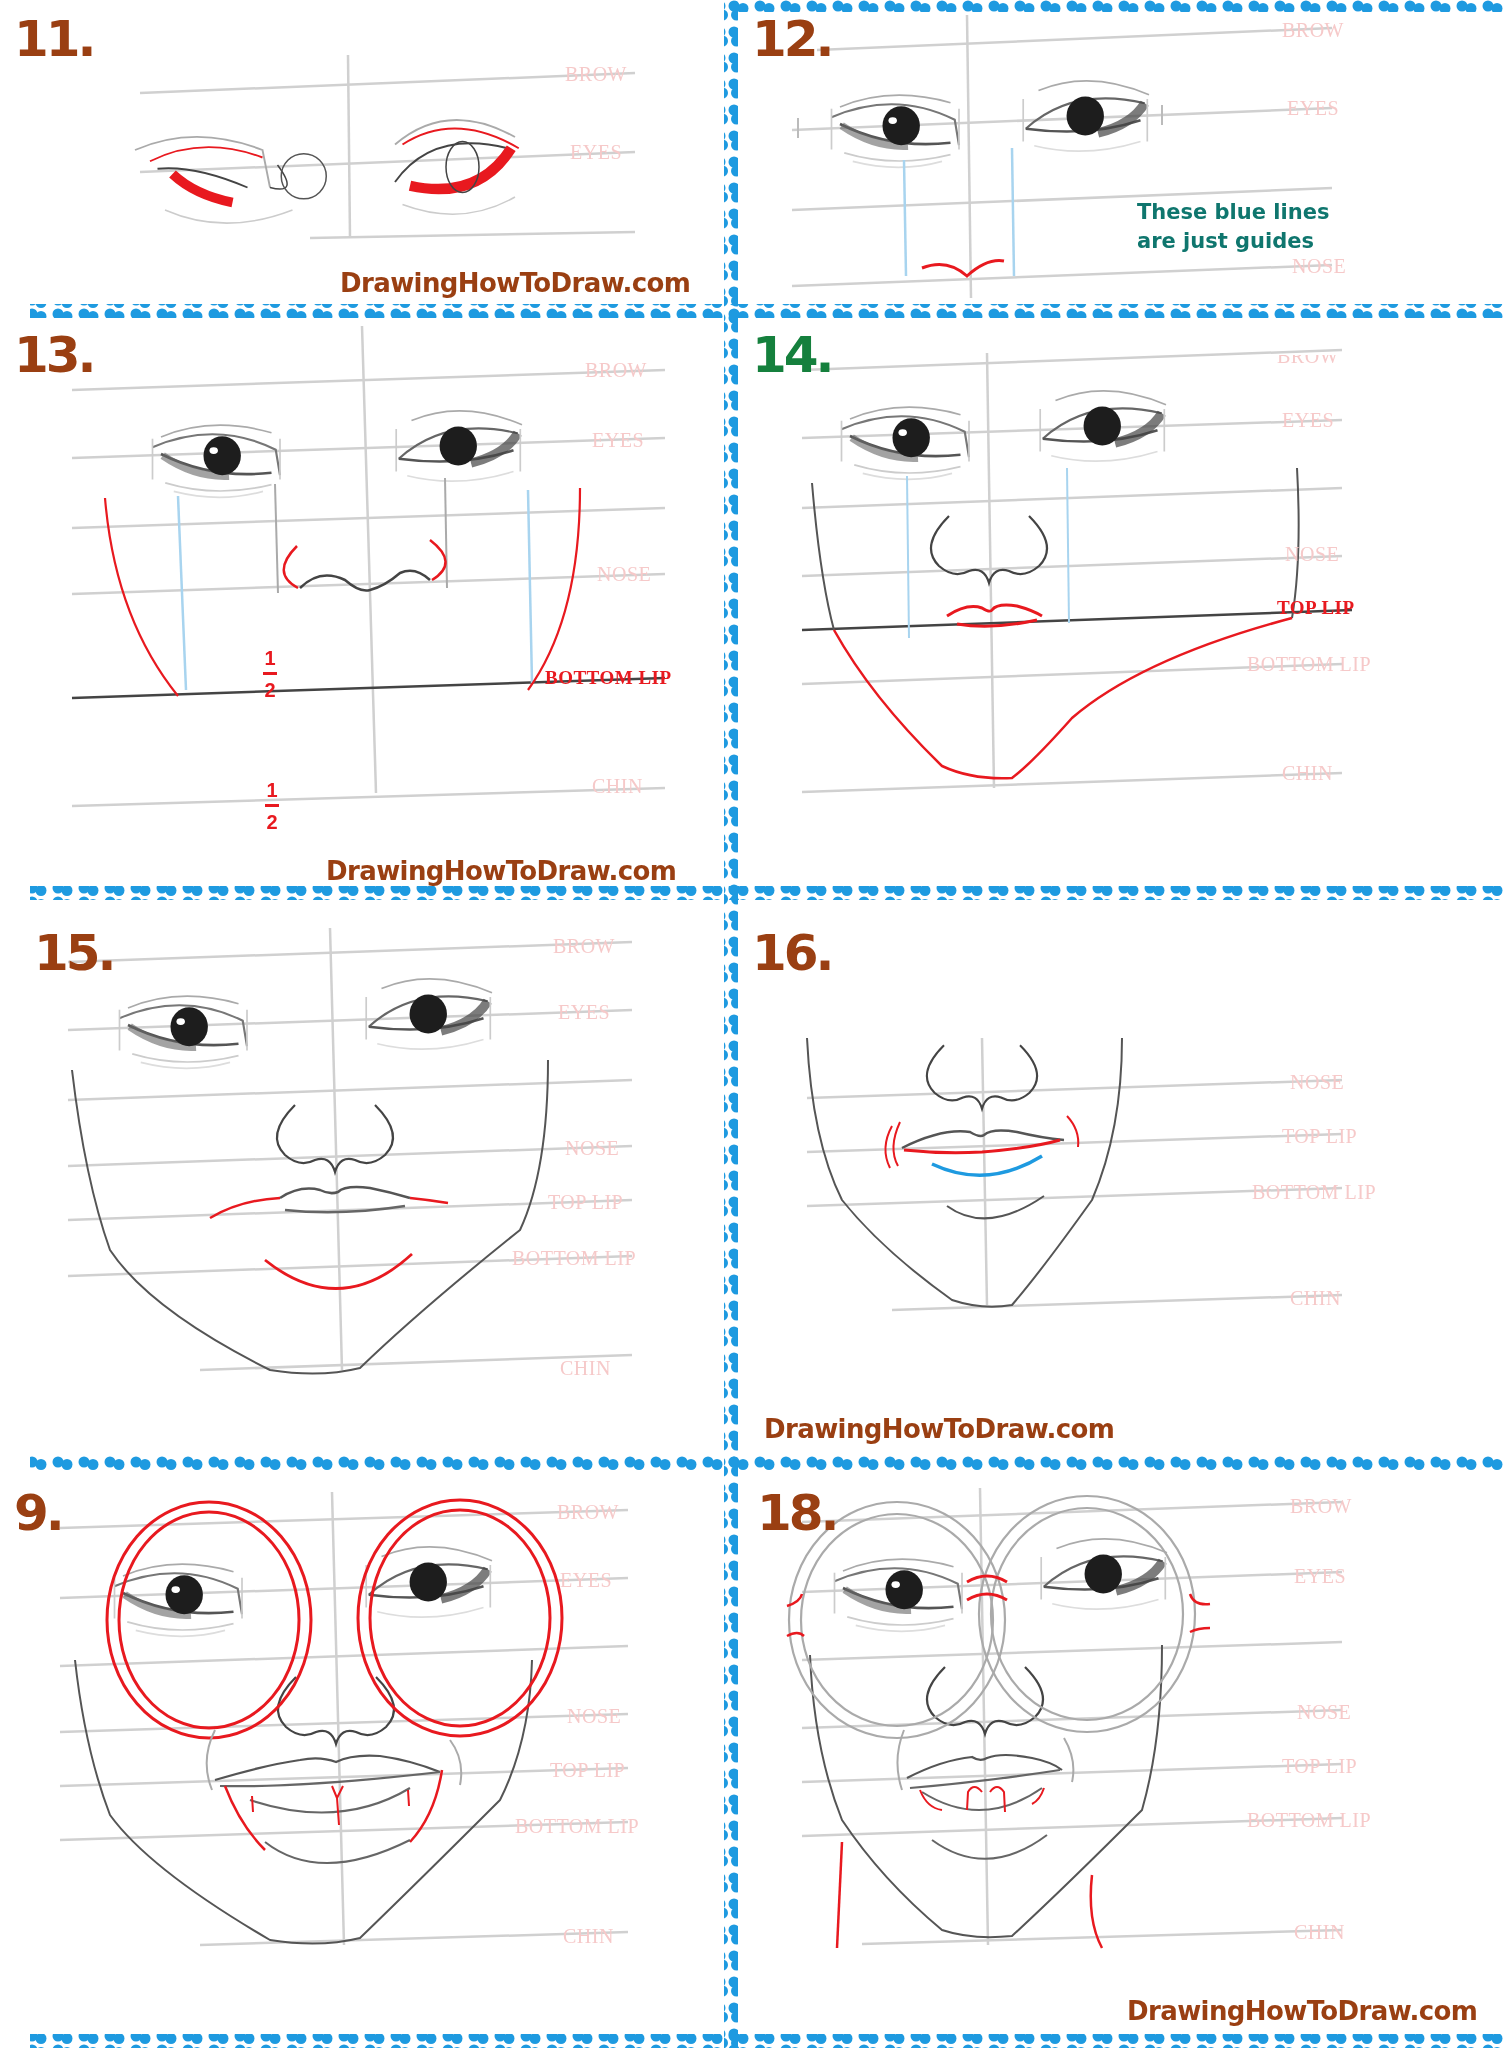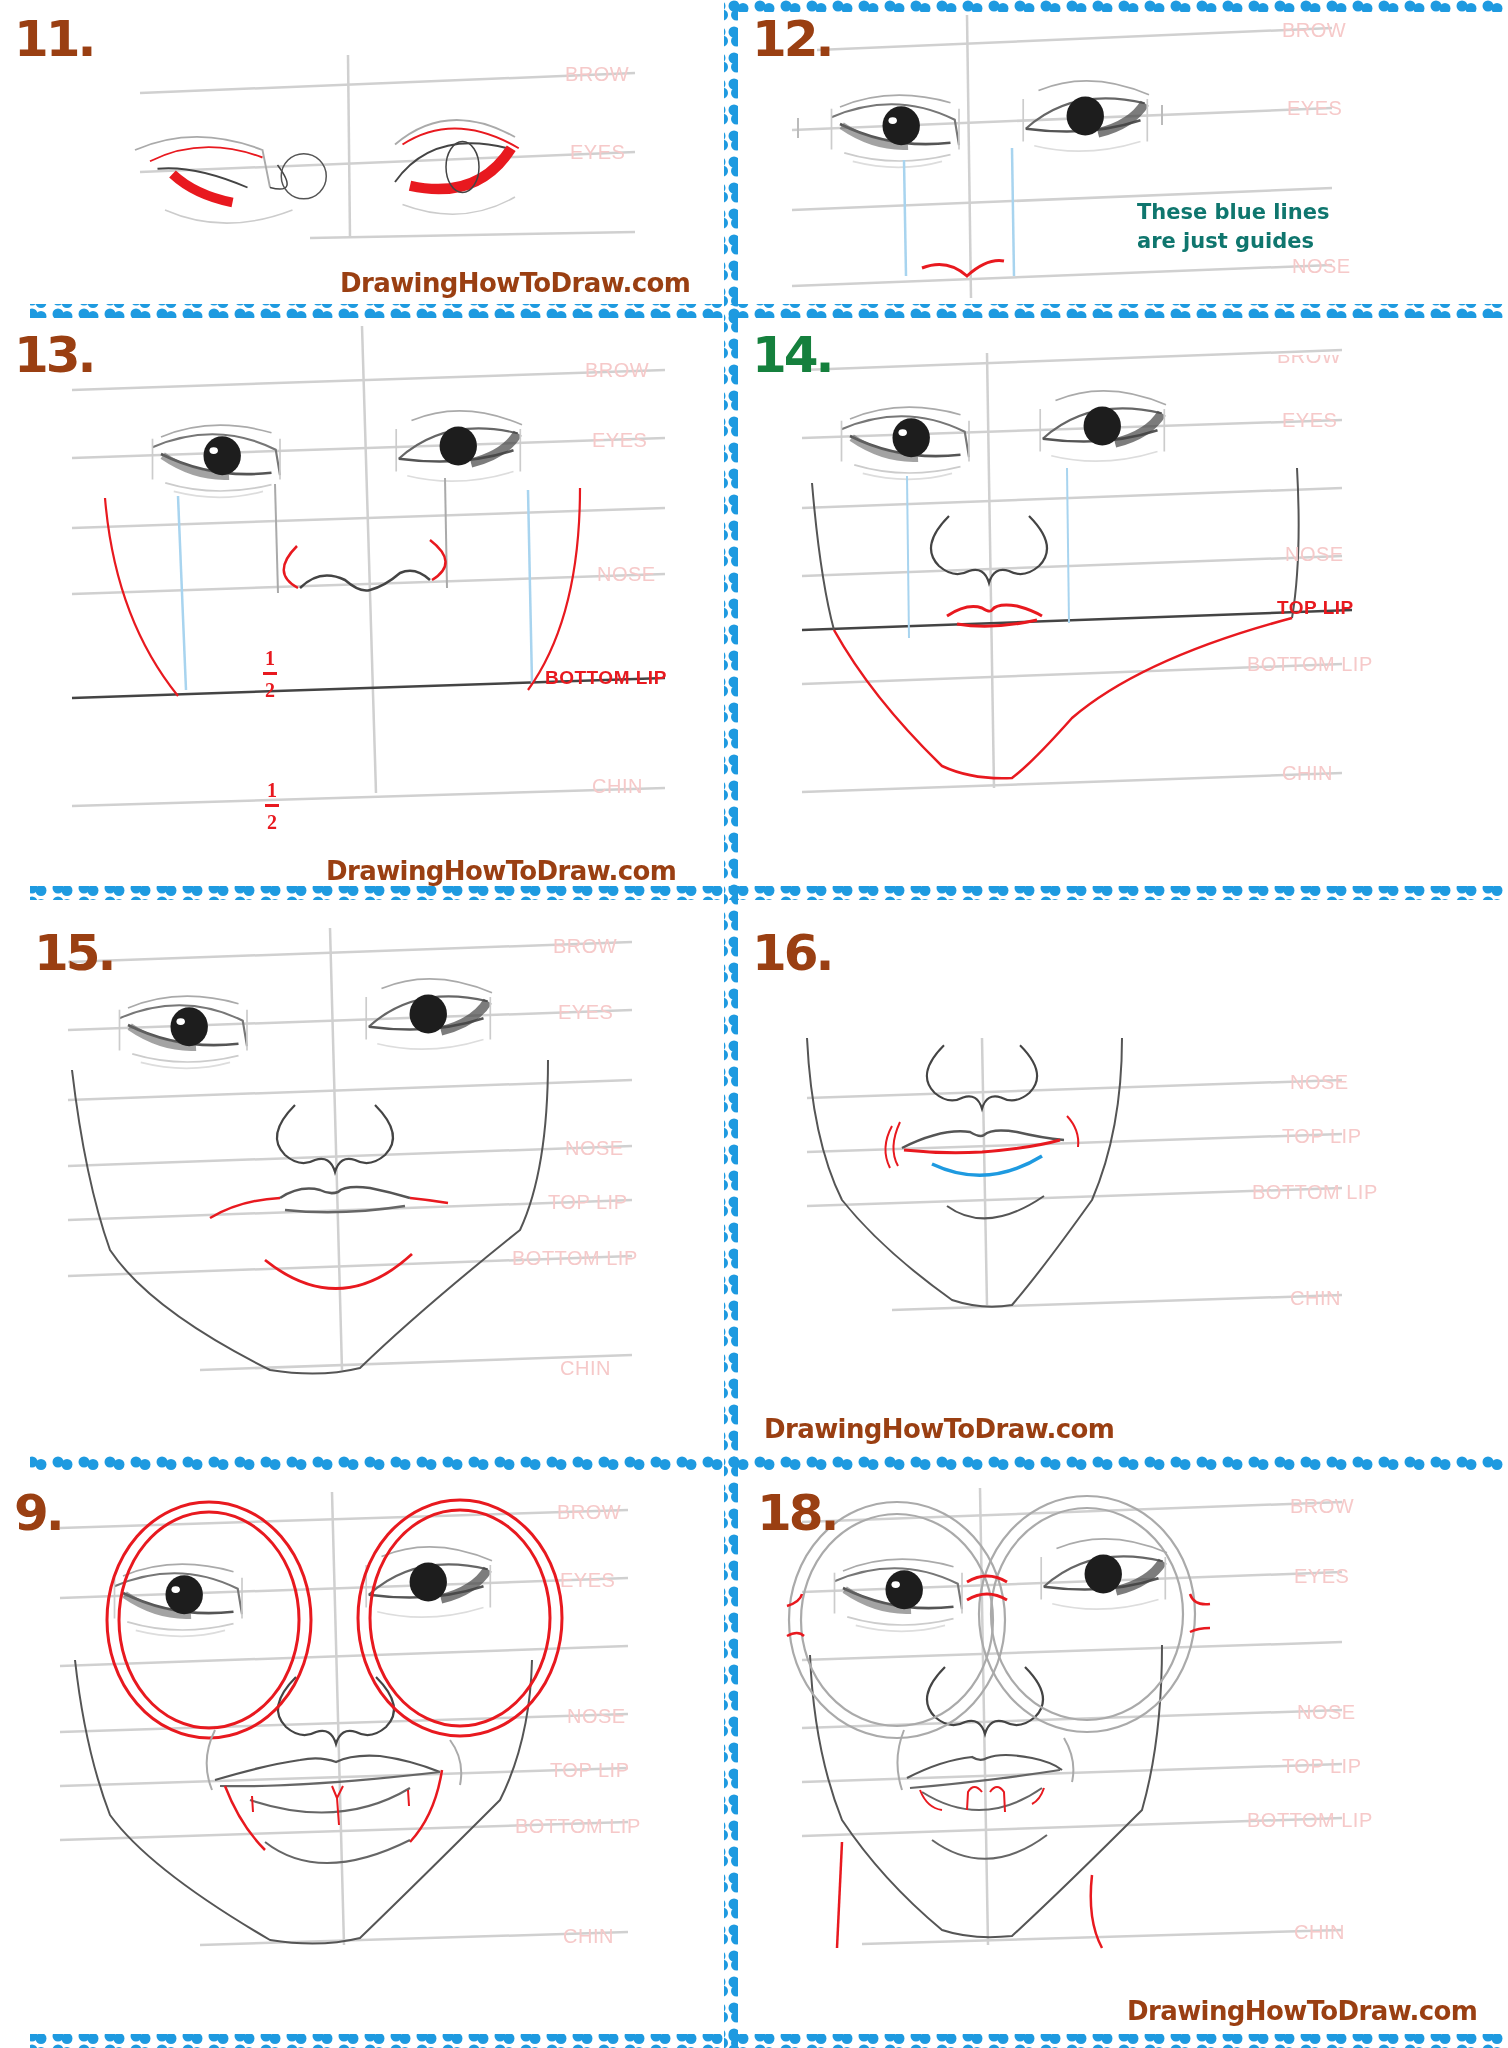--- a/index.html
+++ b/index.html
@@ -1,23 +1,23 @@
 <!DOCTYPE html>
 <html><head>
 <meta charset="utf-8">
 <style>
   html,body{margin:0;padding:0;background:#fff;}
   body{width:1508px;height:2048px;position:relative;overflow:hidden;font-family:"Liberation Sans",sans-serif;}
   .panel{position:absolute;overflow:hidden;background:#fff;}
   .panel svg.art{position:absolute;left:0;top:0;width:100%;height:100%;}
   .step-num{position:absolute;font-family:"DejaVu Sans",sans-serif;font-weight:bold;font-size:50px;letter-spacing:-3px;line-height:1;}
   .watermark{position:absolute;font-family:"DejaVu Sans",sans-serif;font-weight:bold;font-size:26px;letter-spacing:-0.6px;line-height:1;white-space:nowrap;}
-  .guide-label{position:absolute;font-family:Liberation Sans, sans-serif;font-size:20px;line-height:1;white-space:nowrap;letter-spacing:0.5px;}
+  .guide-label{position:absolute;font-family:Liberation Serif, serif;font-size:20px;line-height:1;white-space:nowrap;letter-spacing:0.5px;}
   .note{position:absolute;font-family:"DejaVu Sans",sans-serif;font-weight:bold;font-size:21px;line-height:29px;}
-  .frac{position:absolute;font-family:Liberation Serif, serif;font-weight:bold;font-size:20px;text-align:center;width:24px;line-height:1;}
+  .frac{position:absolute;font-family:Liberation Sans, sans-serif;font-weight:bold;font-size:20px;text-align:center;width:24px;line-height:1;}
   .frac .bar{display:block;height:3px;width:14px;margin:4px auto 5px;}
 </style>
 </head>
 <body>
 
 <svg width="0" height="0" style="position:absolute">
   <defs>
     <pattern id="dots-h" width="26" height="14" patternUnits="userSpaceOnUse">
       <circle cx="6" cy="6" r="5.5" fill="#1e9ae0"></circle>
       <circle cx="15" cy="8.5" r="5.5" fill="#1e9ae0"></circle>

